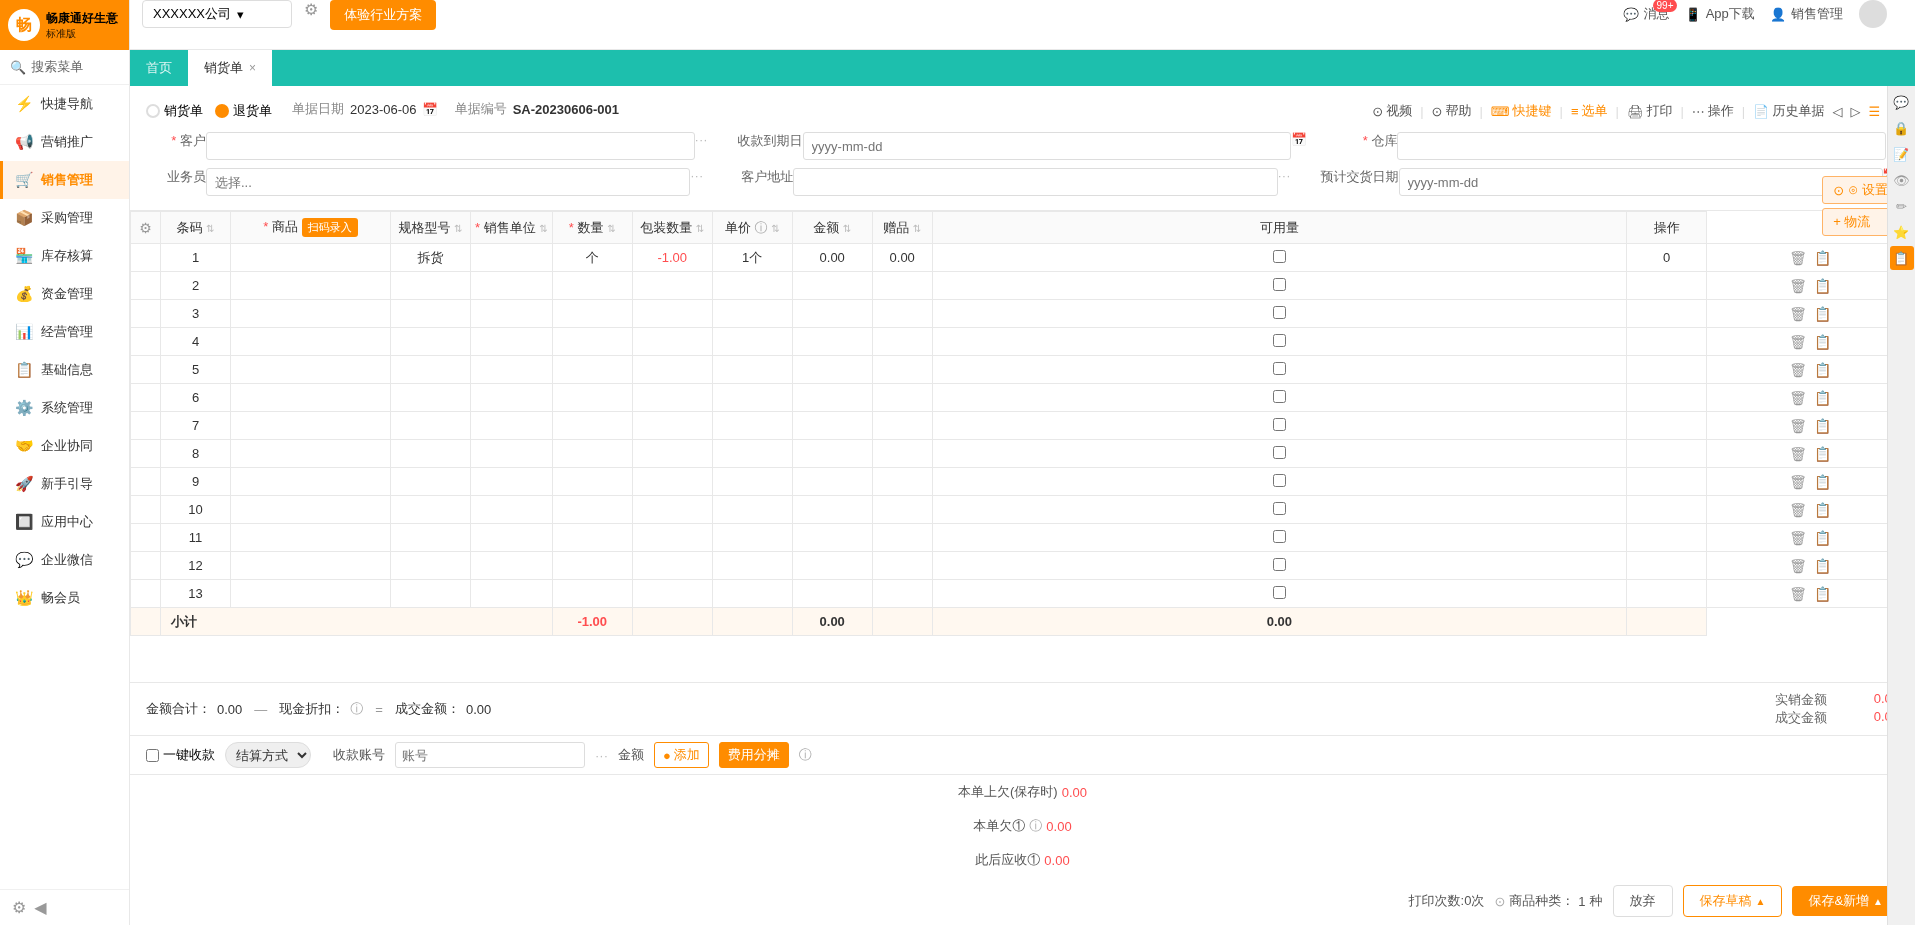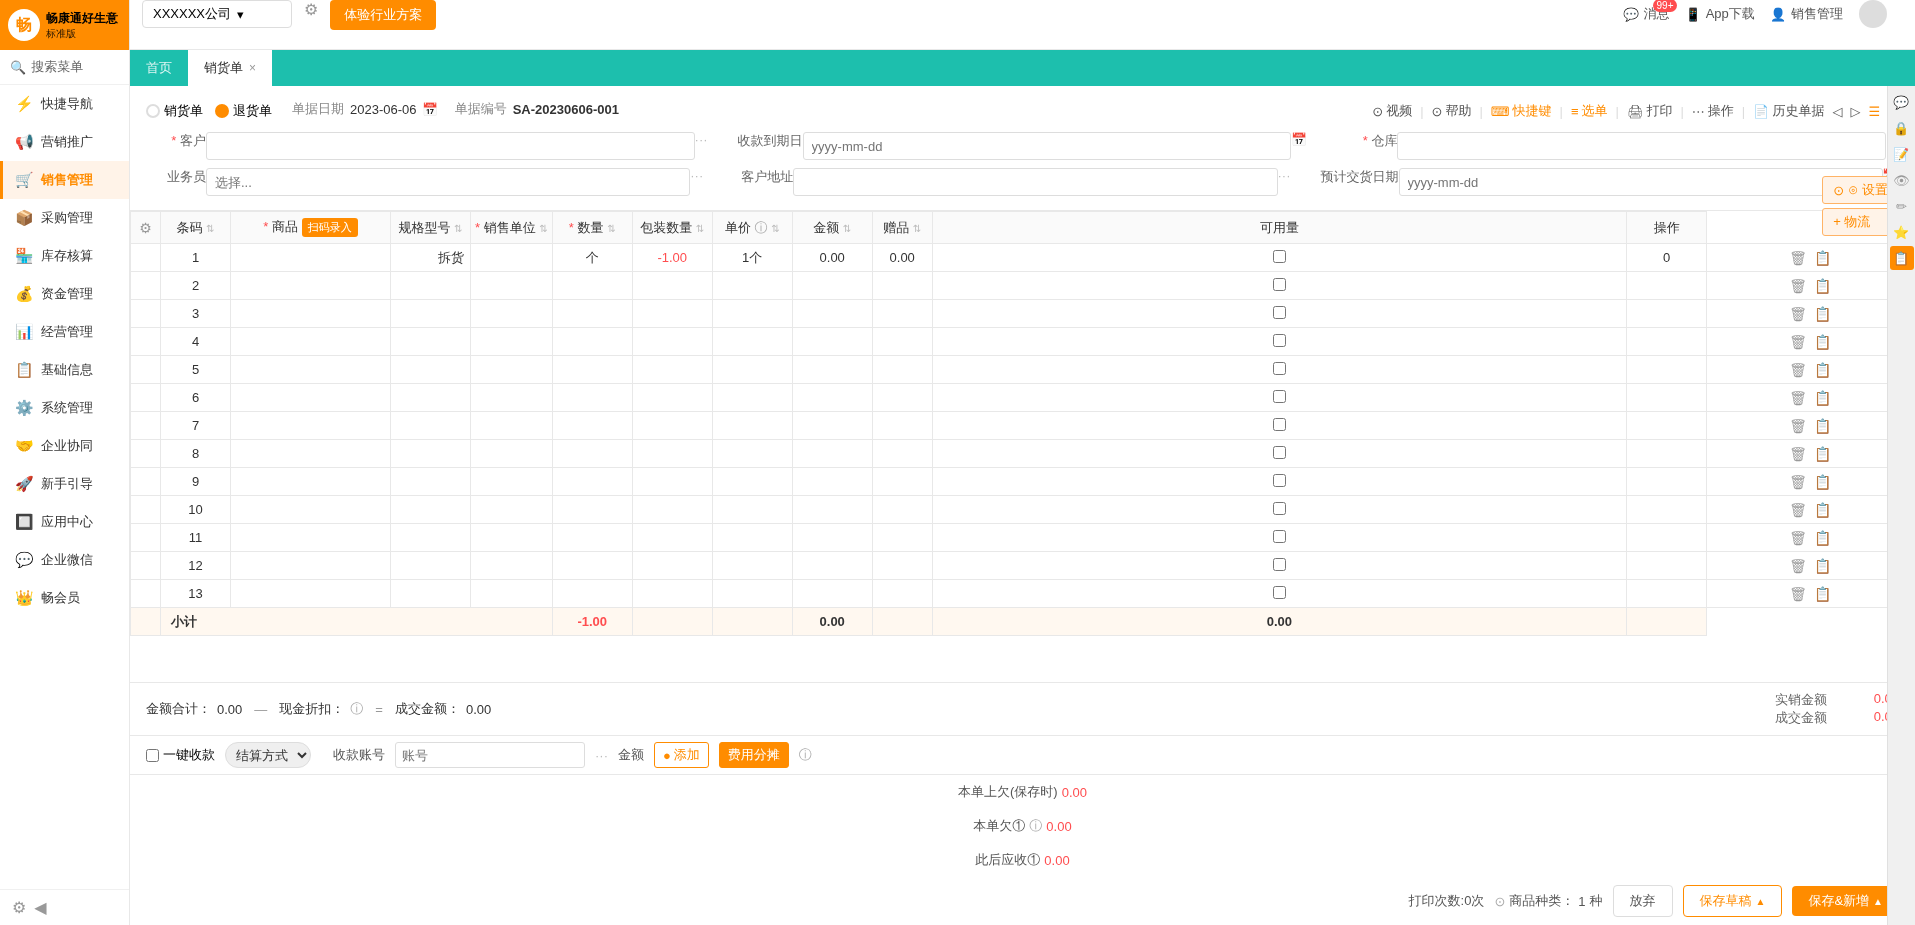--- a/index.html
+++ b/index.html
@@ -120,21 +120,21 @@
     }
     thead tr { background: #fafafa; }
     th {
       border: 1px solid #e8e8e8; padding: 6px 4px; text-align: center;
       font-weight: normal; color: #333; white-space: nowrap; position: sticky; top: 0; background: #fafafa;
     }
     td {
       border: 1px solid #e8e8e8; padding: 4px 6px; text-align: center;
       color: #333; height: 28px;
     }
-    td.left { text-align: right; margin-left: 34px; }
+    td.left { text-align: center; margin-left: 34px; }
     .subtotal-row td { background: #fff8f0; font-weight: bold; }
     .th-required { color: #ff4d4f; }
     .scan-btn {
       background: #ff8c00; color: #fff; border: none; border-radius: 3px;
       padding: 2px 6px; font-size: 11px; cursor: pointer;
     }
     .gear-icon { color: #999; font-size: 14px; cursor: pointer; }
     .action-icon { color: #999; font-size: 14px; cursor: pointer; margin: 0 2px; }
     .checkbox-cell { text-align: center; }
     input[type="checkbox"] { cursor: pointer; }

